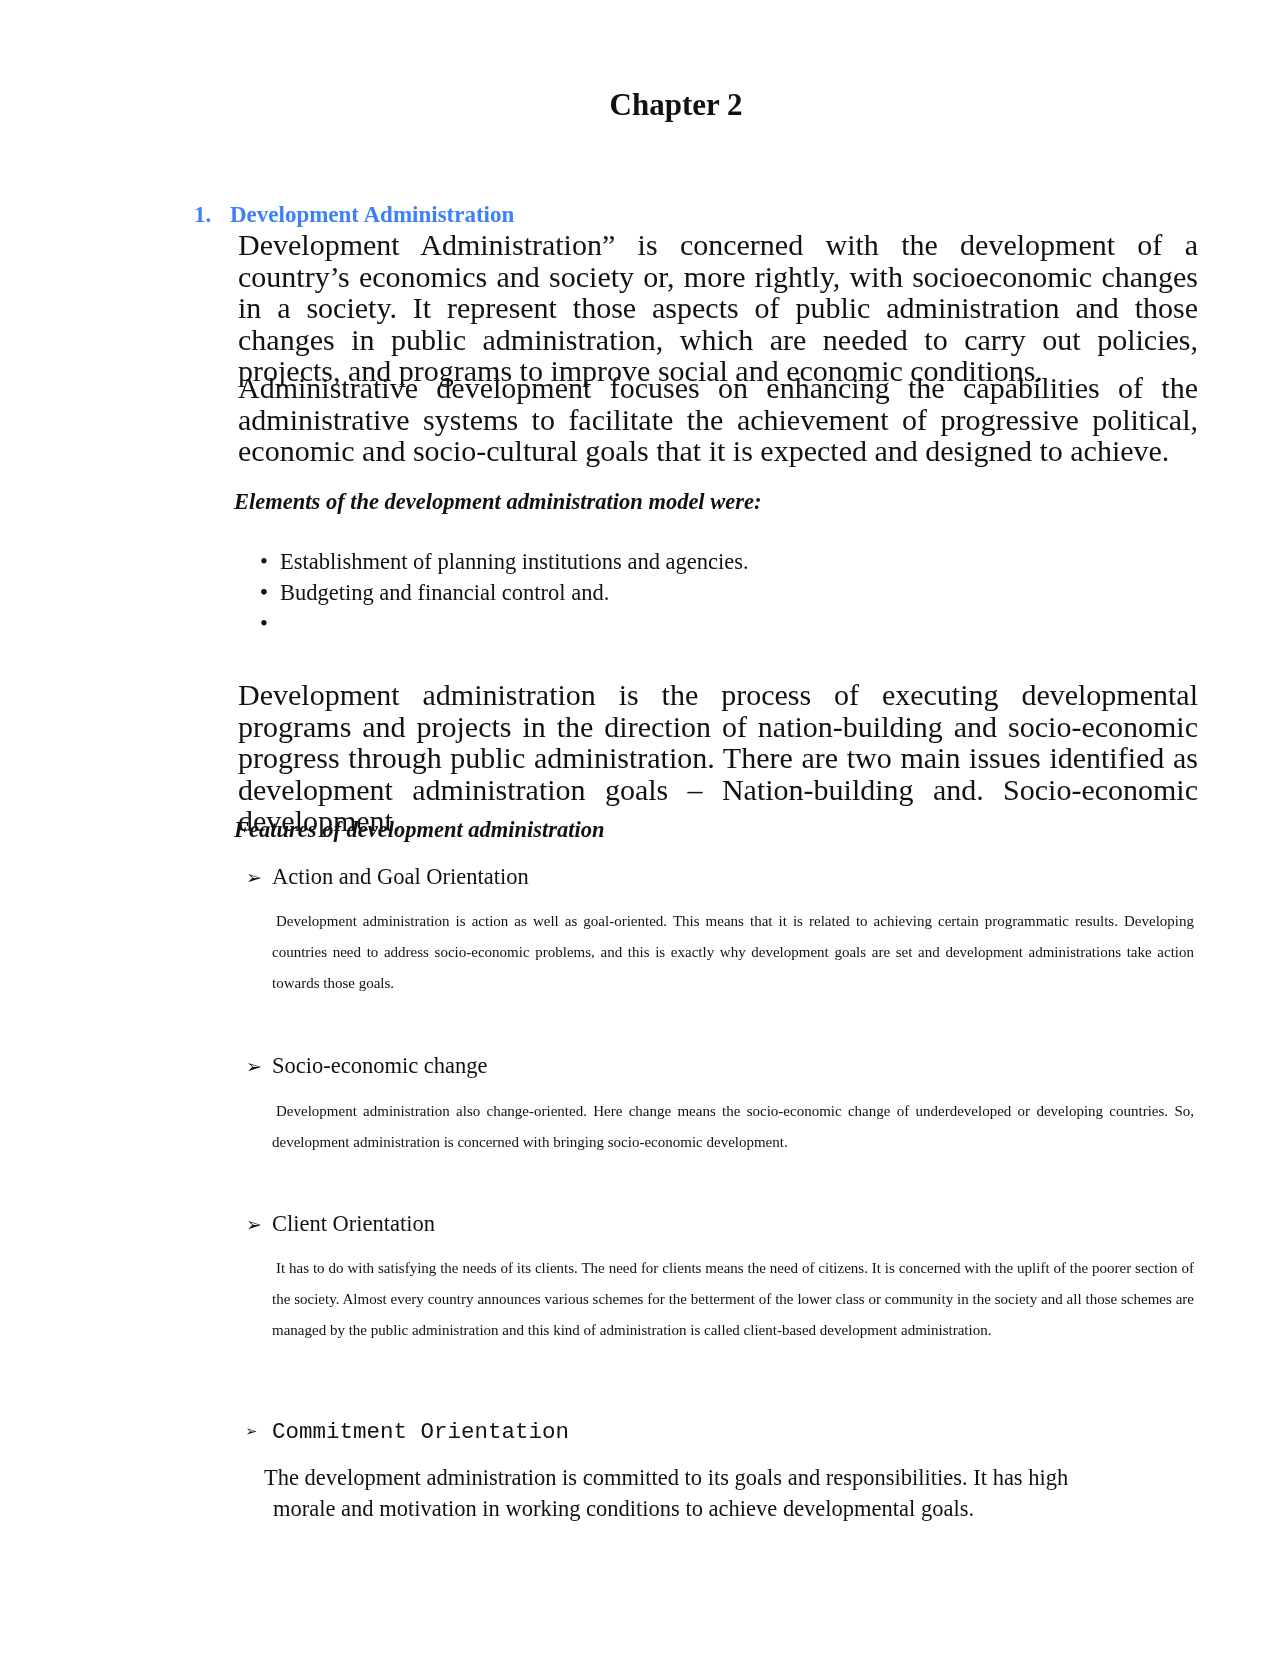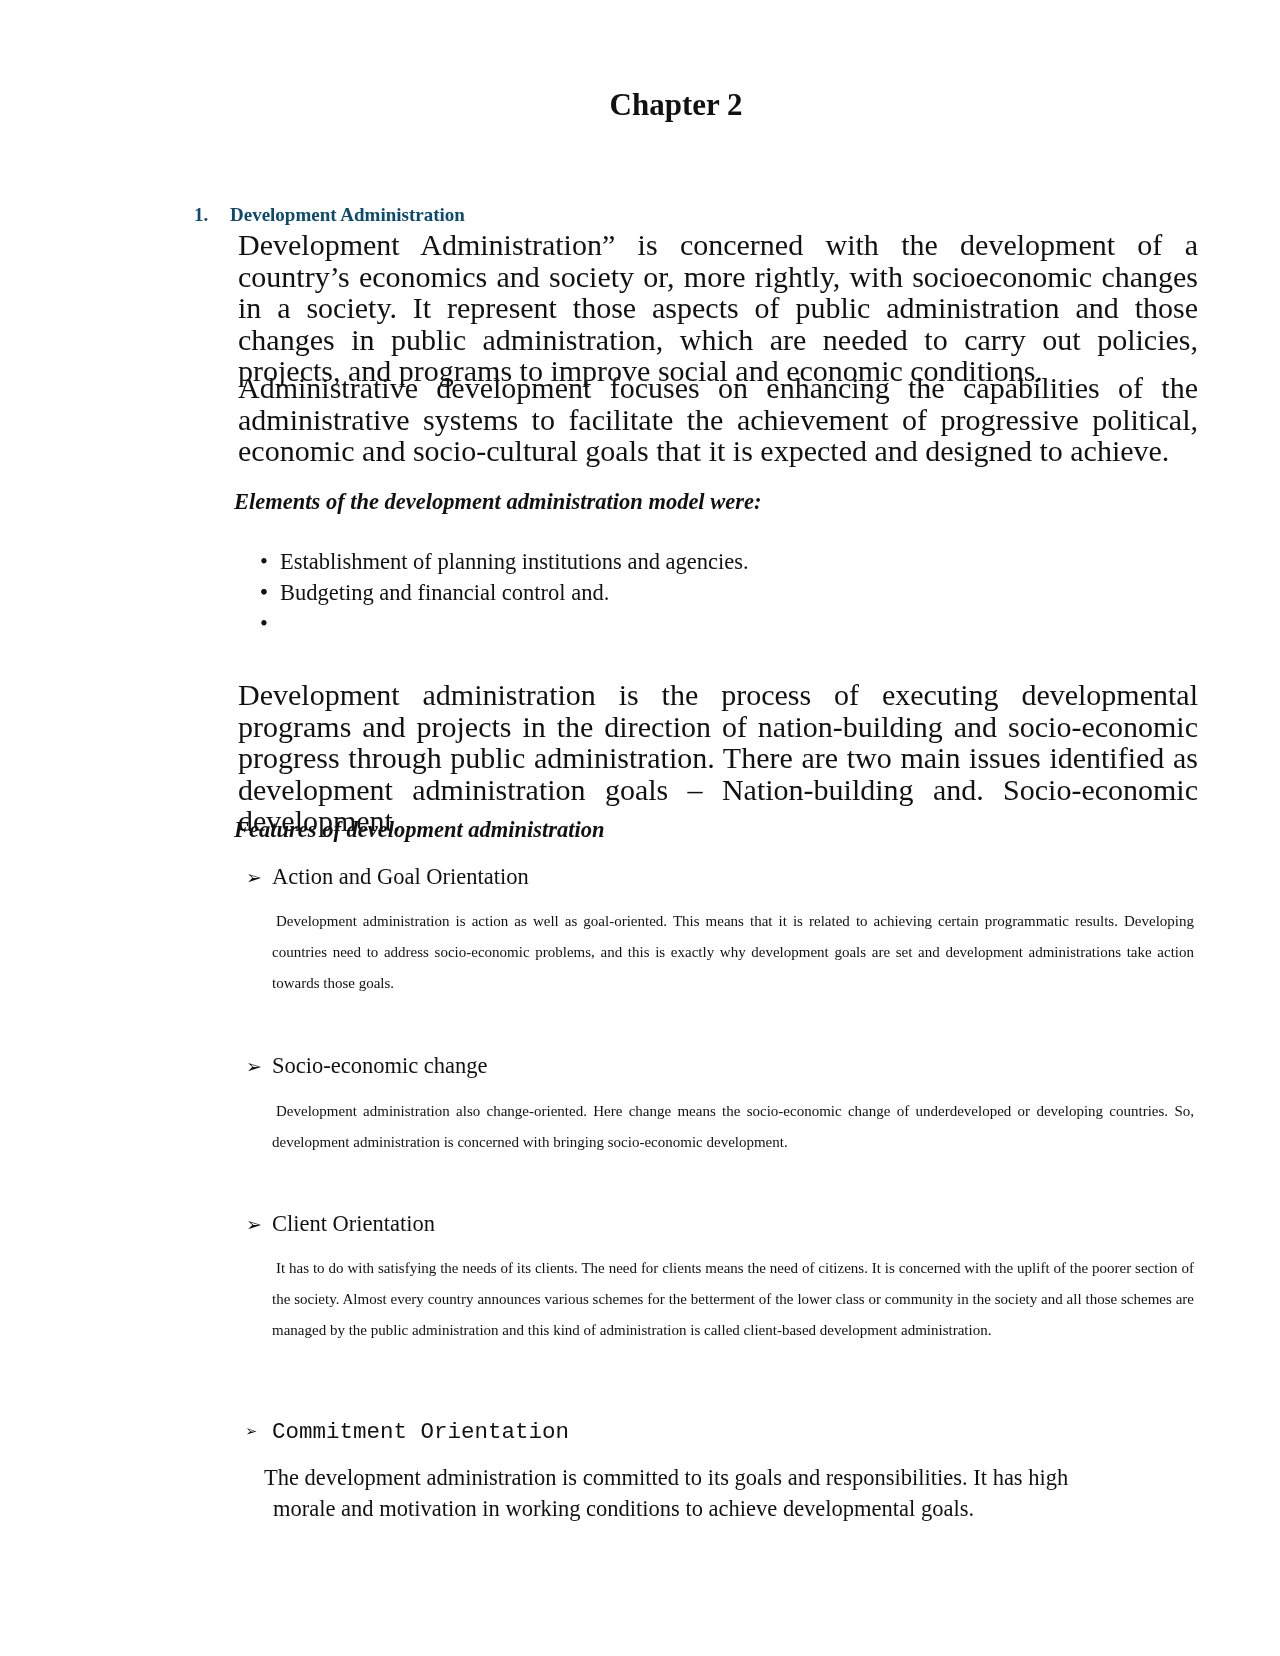--- a/index.html
+++ b/index.html
@@ -9,21 +9,21 @@
   }
   .page { position: absolute; left: 0; top: 0; width: 1124px; height: 1656px; margin-left: 36px; }
   .title {
     position: absolute; left: 0; width: 1280px; text-align: center;
     font-weight: bold; font-size: 31px; line-height: 37px;
   }
   .t1 { top: 86px; }
   .t2 { top: 124px; }
   .sec-heading {
     position: absolute; left: 158px; top: 201px;
-    font-size: 19px; font-weight: bold; color: #0c4a6e; line-height: 28px;
+    font-size: 23px; font-weight: bold; color: #3b82f6; line-height: 28px;
   }
   .sec-heading .num { display: inline-block; width: 36px; }
   .para {
     position: absolute; left: 202px; width: 960px;
     font-size: 30px; line-height: 31.5px; text-align: justify;
   }
   .para.last-left { text-align-last: left; }
   .subhead {
     position: absolute; left: 198px; font-size: 22.5px; line-height: 28px;
     font-weight: bold; font-style: italic;

